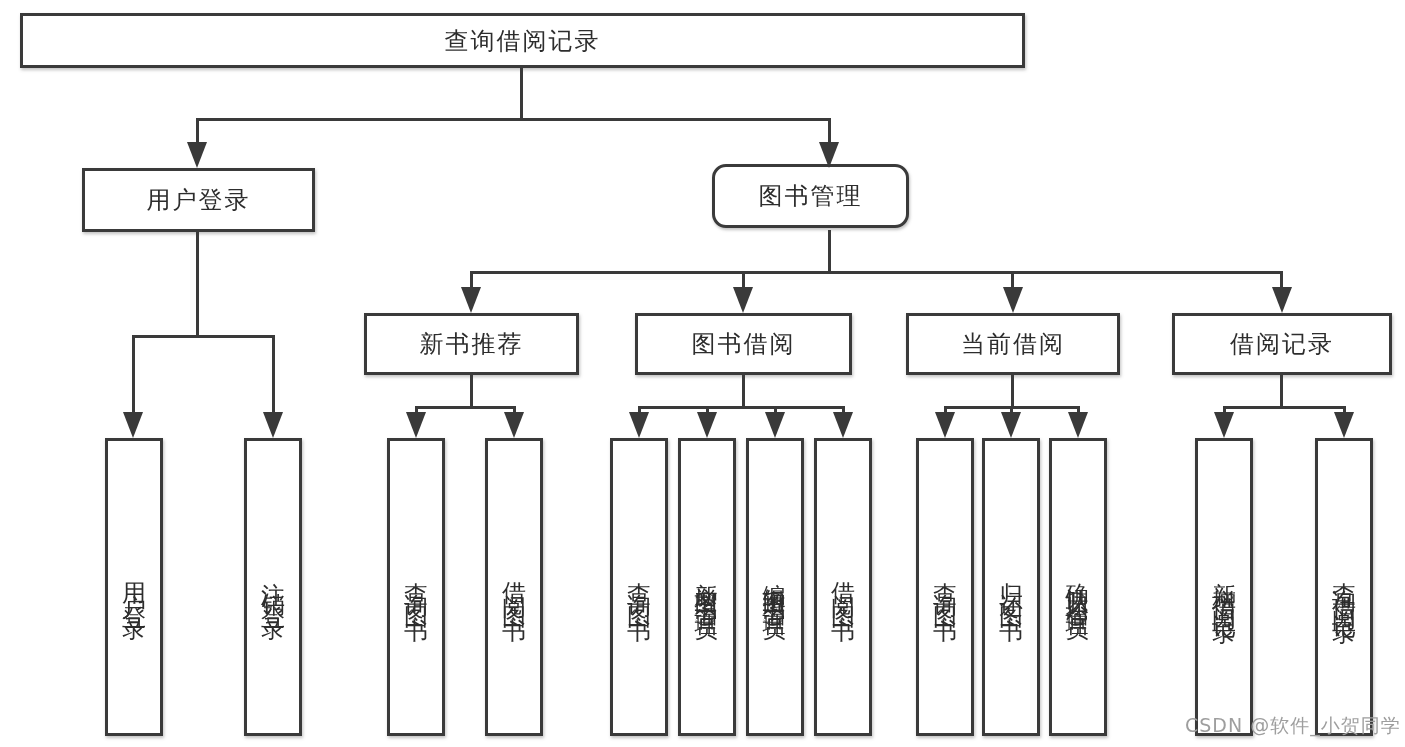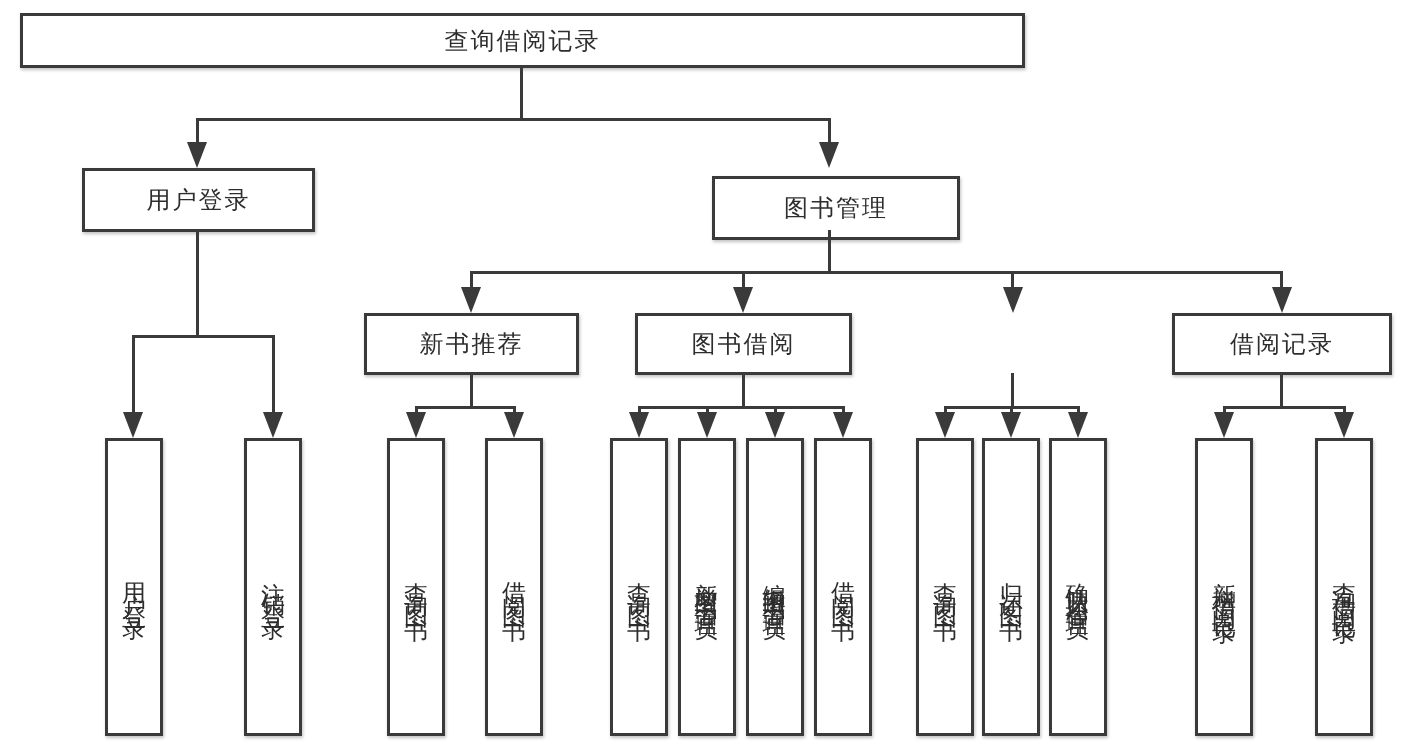--- a/index.html
+++ b/index.html
@@ -28,21 +28,21 @@
     justify-content: center;
     font-size: 24px;
     letter-spacing: 2px;
     color: var(--text);
     box-shadow: 1px 2px 3px rgba(80,80,80,0.35);
     text-align: center;
   }
   
   .box-root  { left: 20px;   top: 13px;  width: 1005px; height: 55px; }
   .box-ul    { left: 82px;   top: 168px; width: 233px;  height: 64px; }
-  .box-bm    { left: 712px;  top: 176px; width: 248px;  height: 64px; }
+  .box-bm    { left: 712px;  top: 164px; width: 197px;  height: 64px; border-radius: 14px; }
   .box-rec   { left: 364px;  top: 313px; width: 215px;  height: 62px; }
   .box-bb    { left: 635px;  top: 313px; width: 217px;  height: 62px; }
   .box-cb    { left: 906px;  top: 313px; width: 214px;  height: 62px; }
   .box-br    { left: 1172px; top: 313px; width: 220px;  height: 62px; }
   
   .leaf {
     top: 438px;
     width: 58px;
     height: 298px;
     writing-mode: vertical-rl;
@@ -75,20 +75,21 @@
 </head>
 <body>
 
 <div class="canvas">
 
   <div class="box box-root">查询借阅记录</div>
   <div class="box box-ul">用户登录</div>
   <div class="box box-bm">图书管理</div>
   <div class="box box-rec">新书推荐</div>
   <div class="box box-bb">图书借阅</div>
+  <div class="box box-cb">当前借阅</div>
   <div class="box box-br">借阅记录</div>
 
   <div class="box leaf" style="left:105px">用户登录</div>
   <div class="box leaf" style="left:244px">注销登录</div>
   <div class="box leaf" style="left:387px">查询图书</div>
   <div class="box leaf" style="left:485px">借阅图书</div>
   <div class="box leaf" style="left:610px">查询图书</div>
   <div class="box leaf vtx-l" style="left:678px">新增图书（管理员）</div>
   <div class="box leaf vtx-l" style="left:746px">编辑图书（管理员）</div>
   <div class="box leaf" style="left:814px">借阅图书</div>
@@ -150,14 +151,15 @@
   <div class="vline" style="left:1077px;top:406px;height:14px"></div>
   <div class="arrow" style="left:1068px;top:412px"></div>
 
   <div class="vline" style="left:1280px;top:373px;height:33px"></div>
   <div class="hline" style="left:1223px;top:406px;width:123px"></div>
   <div class="vline" style="left:1223px;top:406px;height:14px"></div>
   <div class="arrow" style="left:1214px;top:412px"></div>
   <div class="vline" style="left:1343px;top:406px;height:14px"></div>
   <div class="arrow" style="left:1334px;top:412px"></div>
 
+  <div class="watermark">CSDN @软件_小贺同学</div>
 
 </div>
 
 </body></html>

